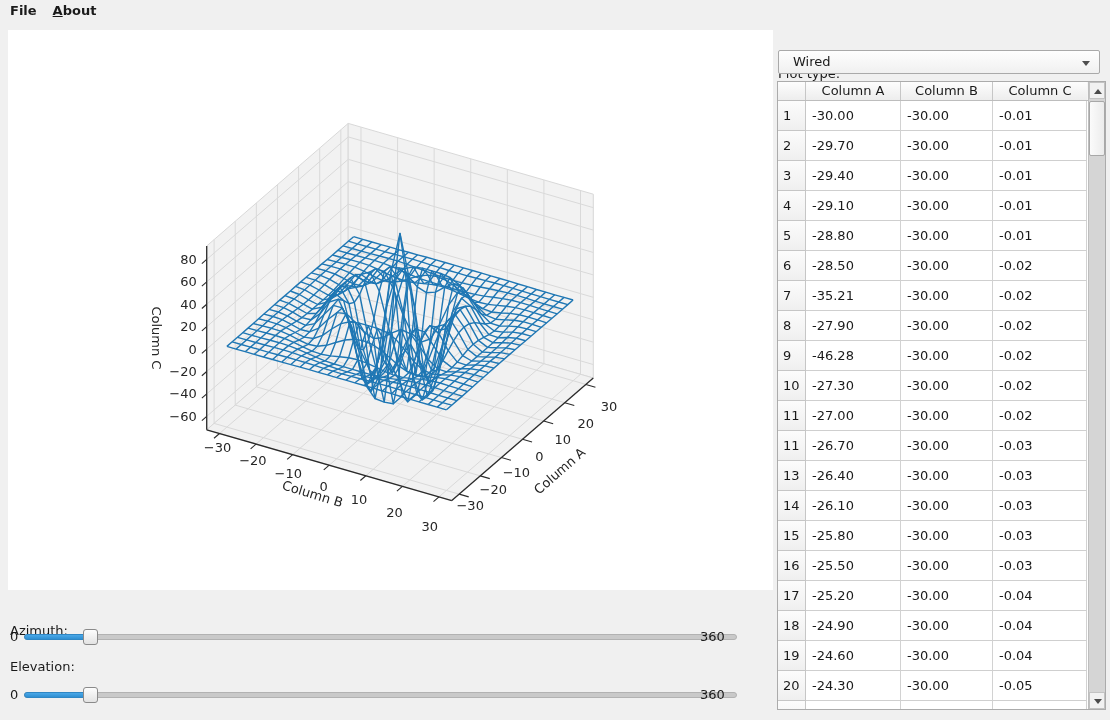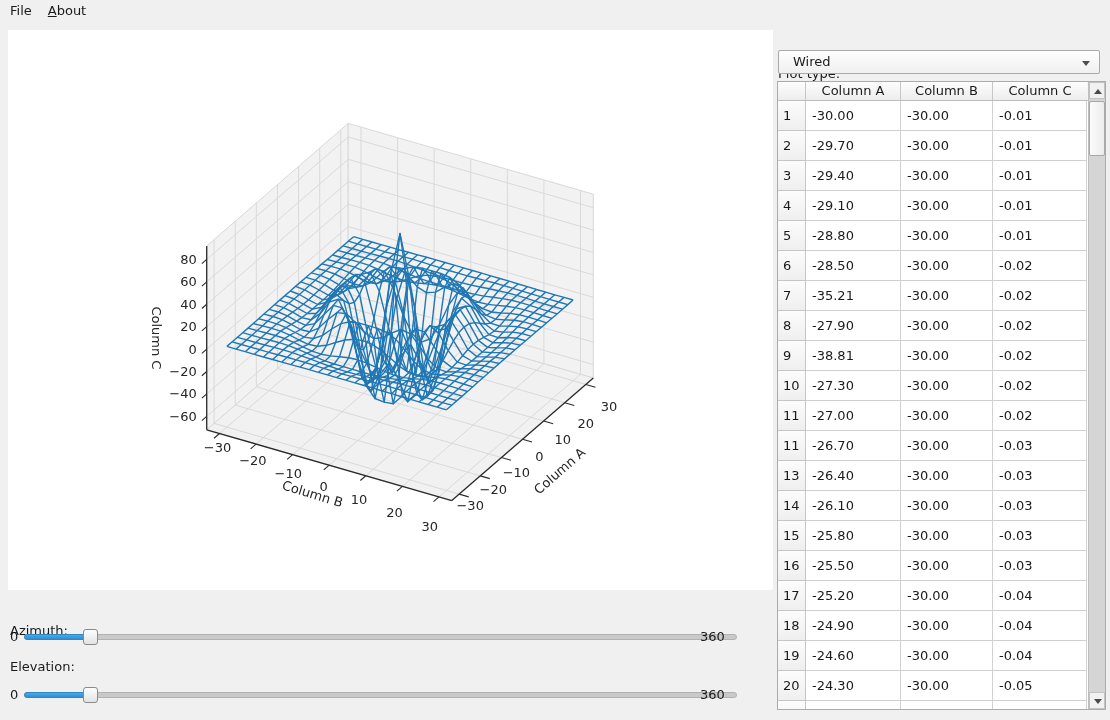--- a/index.html
+++ b/index.html
@@ -1,20 +1,20 @@
 <!DOCTYPE html>
 <html><head>
 <meta charset="utf-8">
 <style>
   * { margin:0; padding:0; box-sizing:border-box; }
   html,body { width:1110px; height:720px; overflow:hidden; }
   body { background:#f0f0f0; font-family:"DejaVu Sans","Liberation Sans",sans-serif; font-size:13px; color:#1a1a1a; position:relative; }
 
   
-  .menubar { position:absolute; left:0; top:0; width:1110px; height:21px; background:#f0f0f0; display:flex; align-items:center; }
+  .menubar { position:absolute; left:0; top:0; width:1110px; height:21px; background:#f0f0f0; display:flex; align-items:center;font-weight:bold; }
   .menu-item { padding:2px 8px; height:19px; line-height:16px; cursor:default; }
   .menu-item:first-child { margin-left:2px; }
 
   
   .plot-area { position:absolute; left:8px; top:30px; width:765px; height:560px; background:#ffffff; }
   .plot-area svg { display:block; }
 
   
   .ctl-label { position:absolute; left:10px; }
   .slider { position:absolute; left:0; top:0; width:770px; height:26px; }
@@ -283,21 +283,21 @@
           <div class="dc">-0.02</div>
         </div>
         <div class="trow">
           <div class="nc">8</div>
           <div class="dc">-27.90</div>
           <div class="dc">-30.00</div>
           <div class="dc">-0.02</div>
         </div>
         <div class="trow">
           <div class="nc">9</div>
-          <div class="dc">-38.81</div>
+          <div class="dc">-46.28</div>
           <div class="dc">-30.00</div>
           <div class="dc">-0.02</div>
         </div>
         <div class="trow">
           <div class="nc">10</div>
           <div class="dc">-27.30</div>
           <div class="dc">-30.00</div>
           <div class="dc">-0.02</div>
         </div>
         <div class="trow">

